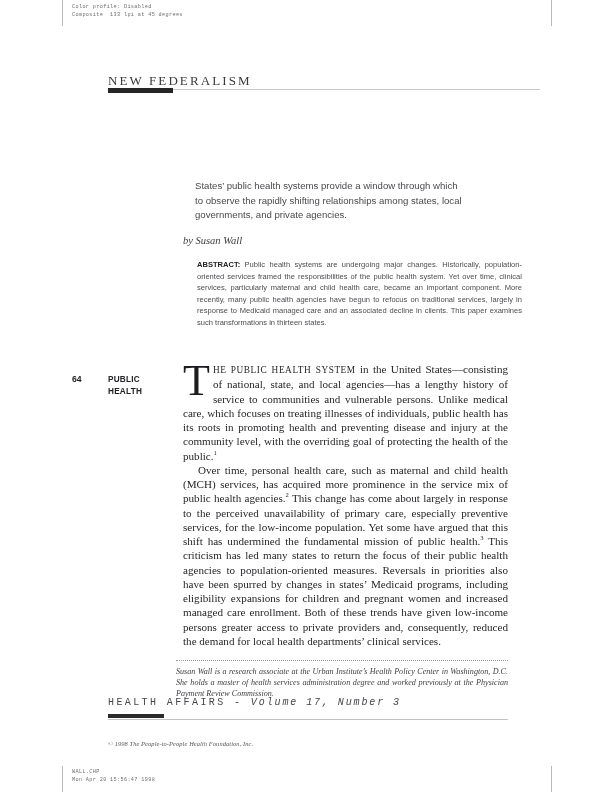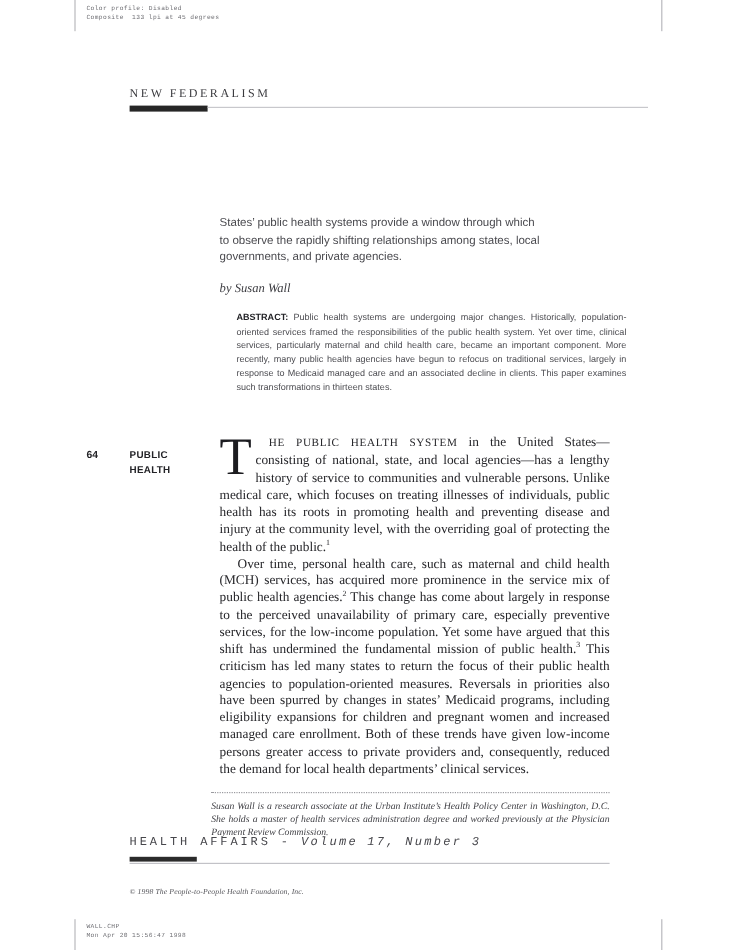--- a/index.html
+++ b/index.html
@@ -49,21 +49,21 @@
   .crop-tr-v { left: 551px; top: 0px;   width: 1px;  height: 26px; }
   .crop-bl-v { left: 62px;  top: 766px; width: 1px;  height: 26px; }
   .crop-br-v { left: 551px; top: 766px; width: 1px;  height: 26px; }
 
   
   .running-head {
     position: absolute;
     left: 108px;
     top: 73px;
     font-family: "Liberation Serif", serif;
-    font-size: 10px;
+    font-size: 13px;
     letter-spacing: 2.1px;
     color: #3a3a3e;
   }
   .head-rule {
     position: absolute;
     left: 108px;
     top: 88px;
     width: 65px;
     height: 4.5px;
     background: #262626;
@@ -94,21 +94,21 @@
   .deck {
     position: absolute;
     left: 183px;
     top: 179px;
     width: 300px;
     font-family: "Liberation Sans", sans-serif;
     font-size: 9.6px;
     line-height: 14.6px;
     color: #4a4a4f;
   }
-  .deck .dl { display: block; }
+  .deck .dl { display: block; margin-left: 12px; }
 
   .byline {
     position: absolute;
     left: 183px;
     top: 235px;
     font-family: "Liberation Serif", serif;
     font-style: italic;
     font-size: 10.5px;
     color: #3c3c41;
   }
@@ -177,21 +177,20 @@
     float: left;
     font-family: "Liberation Serif", serif;
     font-size: 44px;
     line-height: 34px;
     padding: 2px 3px 0 0;
     color: #1c1c20;
   }
   .smallcaps {
     font-size: 9.3px;
     letter-spacing: 0.55px;
-    margin-left: 11px;
   }
   sup {
     font-size: 6.6px;
     vertical-align: super;
     line-height: 0;
   }
 
   
   .bio-rule {
     position: absolute;

